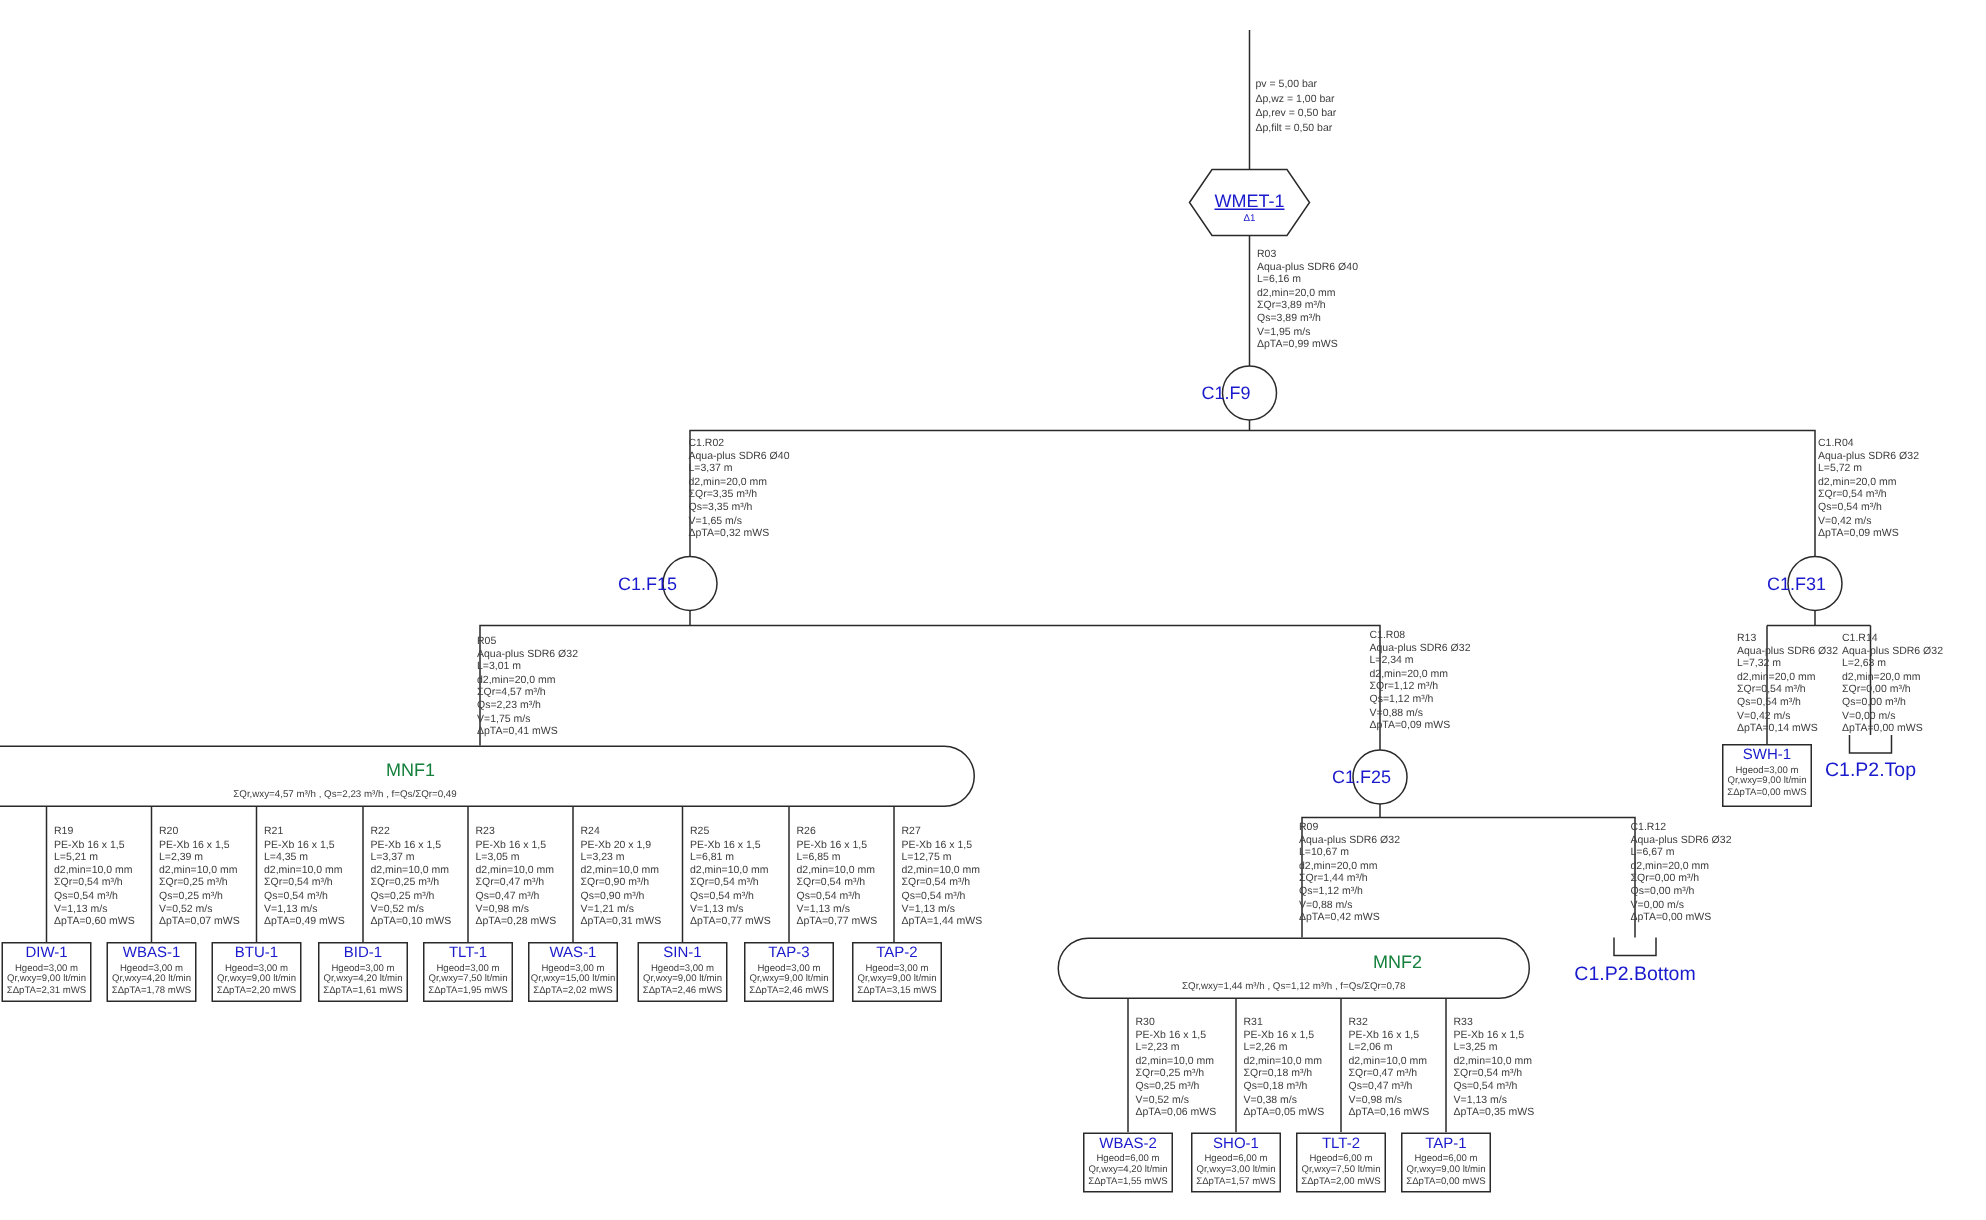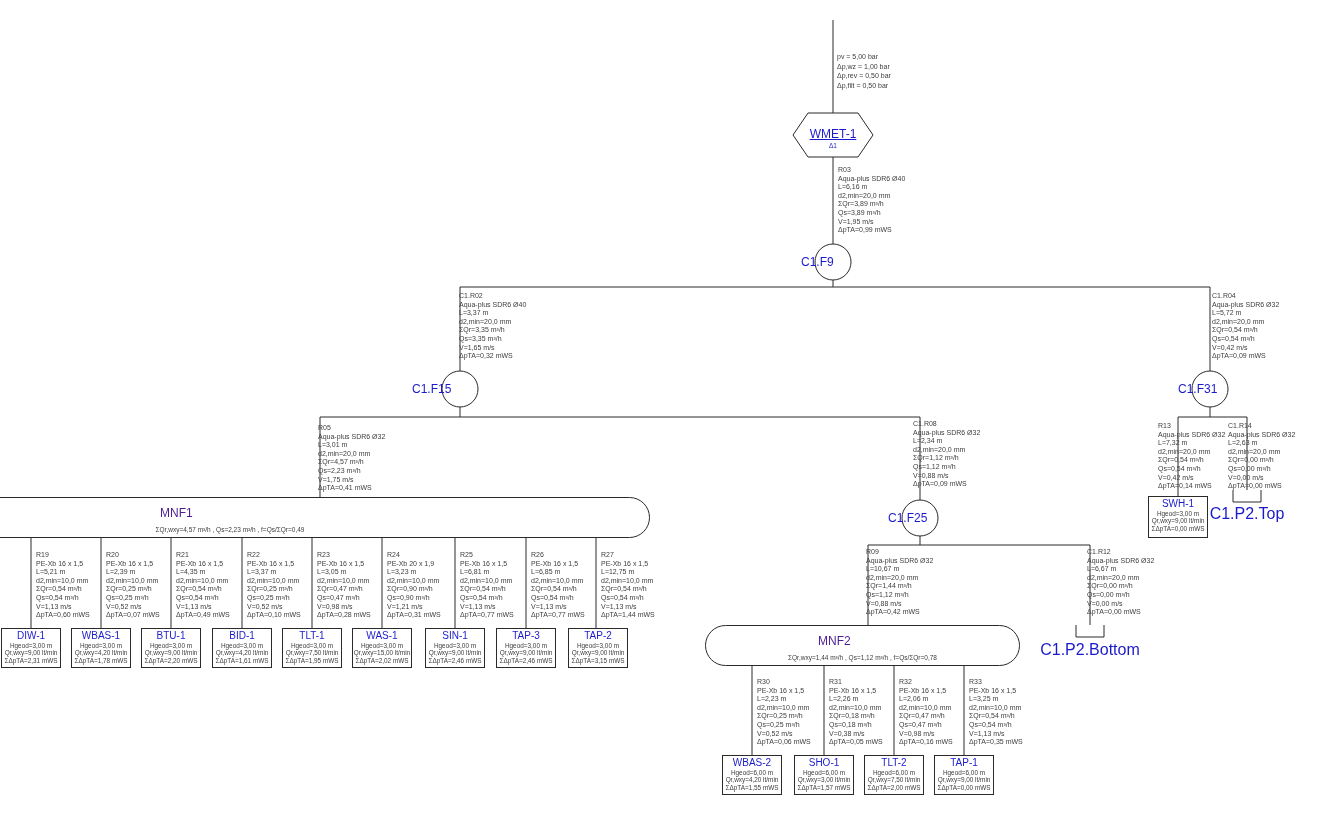--- a/index.html
+++ b/index.html
@@ -5,27 +5,27 @@
   html,body{margin:0;padding:0;background:#ffffff;}
   .canvas{position:relative;width:1324px;height:813px;background:#ffffff;
           font-family:"Liberation Sans",sans-serif;overflow:hidden;}
   svg.wires{position:absolute;left:0;top:0;}
   .pipe{position:absolute;font-size:7px;line-height:8.6px;color:#3d3d3d;white-space:nowrap;}
   .note{position:absolute;font-size:7px;line-height:9.5px;color:#3d3d3d;white-space:nowrap;}
   .jlabel{position:absolute;width:64px;text-align:left;font-size:12px;color:#1a1acd;}
   .meter-label{position:absolute;width:90px;text-align:center;font-size:12px;color:#1a1acd;text-decoration:underline;}
   .meter-sub{position:absolute;width:90px;text-align:center;font-size:6.5px;color:#1a1acd;}
   .stadium{position:absolute;border:1px solid #2a2a2a;border-radius:21px;background:#ffffff;box-sizing:border-box;}
-  .mnf-title{position:absolute;text-align:left;font-size:12px;color:#4c1d95;}
+  .mnf-title{position:absolute;text-align:right;font-size:12px;color:#15803d;}
   .mnf-sum{position:absolute;text-align:center;font-size:6.5px;color:#3d3d3d;white-space:nowrap;}
   .fixture{position:absolute;width:60px;height:40px;border:1px solid #2a2a2a;background:#ffffff;
            text-align:center;box-sizing:border-box;padding-top:1px;}
   .fname{font-size:10px;line-height:12px;color:#1a1acd;}
   .fdata{font-size:6.4px;line-height:7.4px;color:#3d3d3d;white-space:nowrap;}
-  .plabel{position:absolute;width:120px;text-align:center;font-size:16px;color:#1a1acd;}
+  .plabel{position:absolute;width:120px;text-align:center;font-size:13px;color:#1a1acd;}
 </style>
 </head>
 <body>
 
 <div class="canvas">
 
   <svg class="wires" width="1324" height="813" viewBox="0 0 1324 813" fill="none" stroke="#2a2a2a" stroke-width="1">
 
     <line x1="833" y1="20" x2="833" y2="113"></line>
     <line x1="833" y1="157" x2="833" y2="244"></line>

